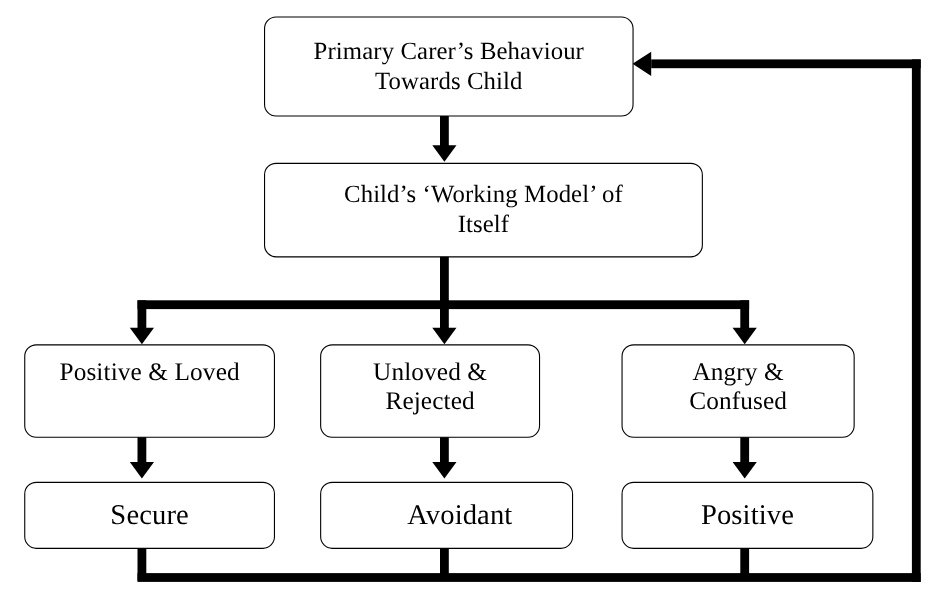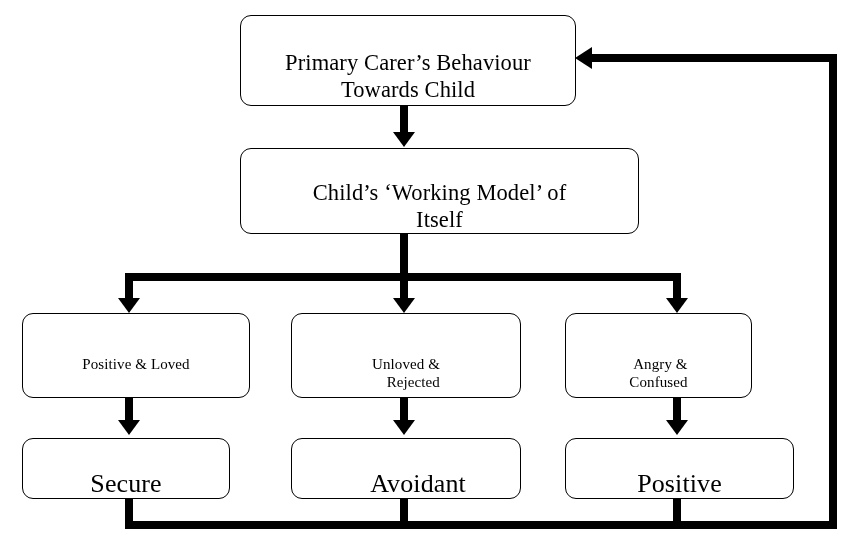--- a/index.html
+++ b/index.html
@@ -27,21 +27,20 @@
     justify-content: center;
     z-index: 3;
   }
   .node .label {
     display: block;
     text-align: center;
     color: #000000;
     line-height: 1.18;
     white-space: pre-line;
     letter-spacing: 0.1px;
-    margin-top: 32px;
   }
   
   .node-top {
     left: 240px;
     top: 15px;
     width: 336px;
     height: 91px;
     align-items: center;
   }
   .node-model {
@@ -56,36 +55,35 @@
     font-size: 22.5px;
   }
   
   .node-state {
     top: 313px;
     height: 85px;
     align-items: flex-start;
     padding-top: 10px;
   }
   .node-state .label {
-    font-size: 15px;
-    text-align: right;
+    font-size: 23px;
   }
   .state-1 { left: 22px;  width: 228px; }
-  .state-2 { left: 291px; width: 230px; }
-  .state-3 { left: 565px; width: 187px; }
+  .state-2 { left: 291px; width: 200px; }
+  .state-3 { left: 565px; width: 212px; }
   
   .node-outcome {
     top: 438px;
     height: 61px;
     align-items: center;
   }
   .node-outcome .label {
     font-size: 26px;
   }
-  .outcome-1 { left: 22px;  width: 208px; }
+  .outcome-1 { left: 22px;  width: 228px; }
   .outcome-2 { left: 291px; width: 230px; padding-left: 24px; }
   .outcome-3 { left: 565px; width: 229px; }
 
   
   .edge-v, .edge-h {
     position: absolute;
     background: #000000;
     z-index: 1;
   }
   .arrow-down {

